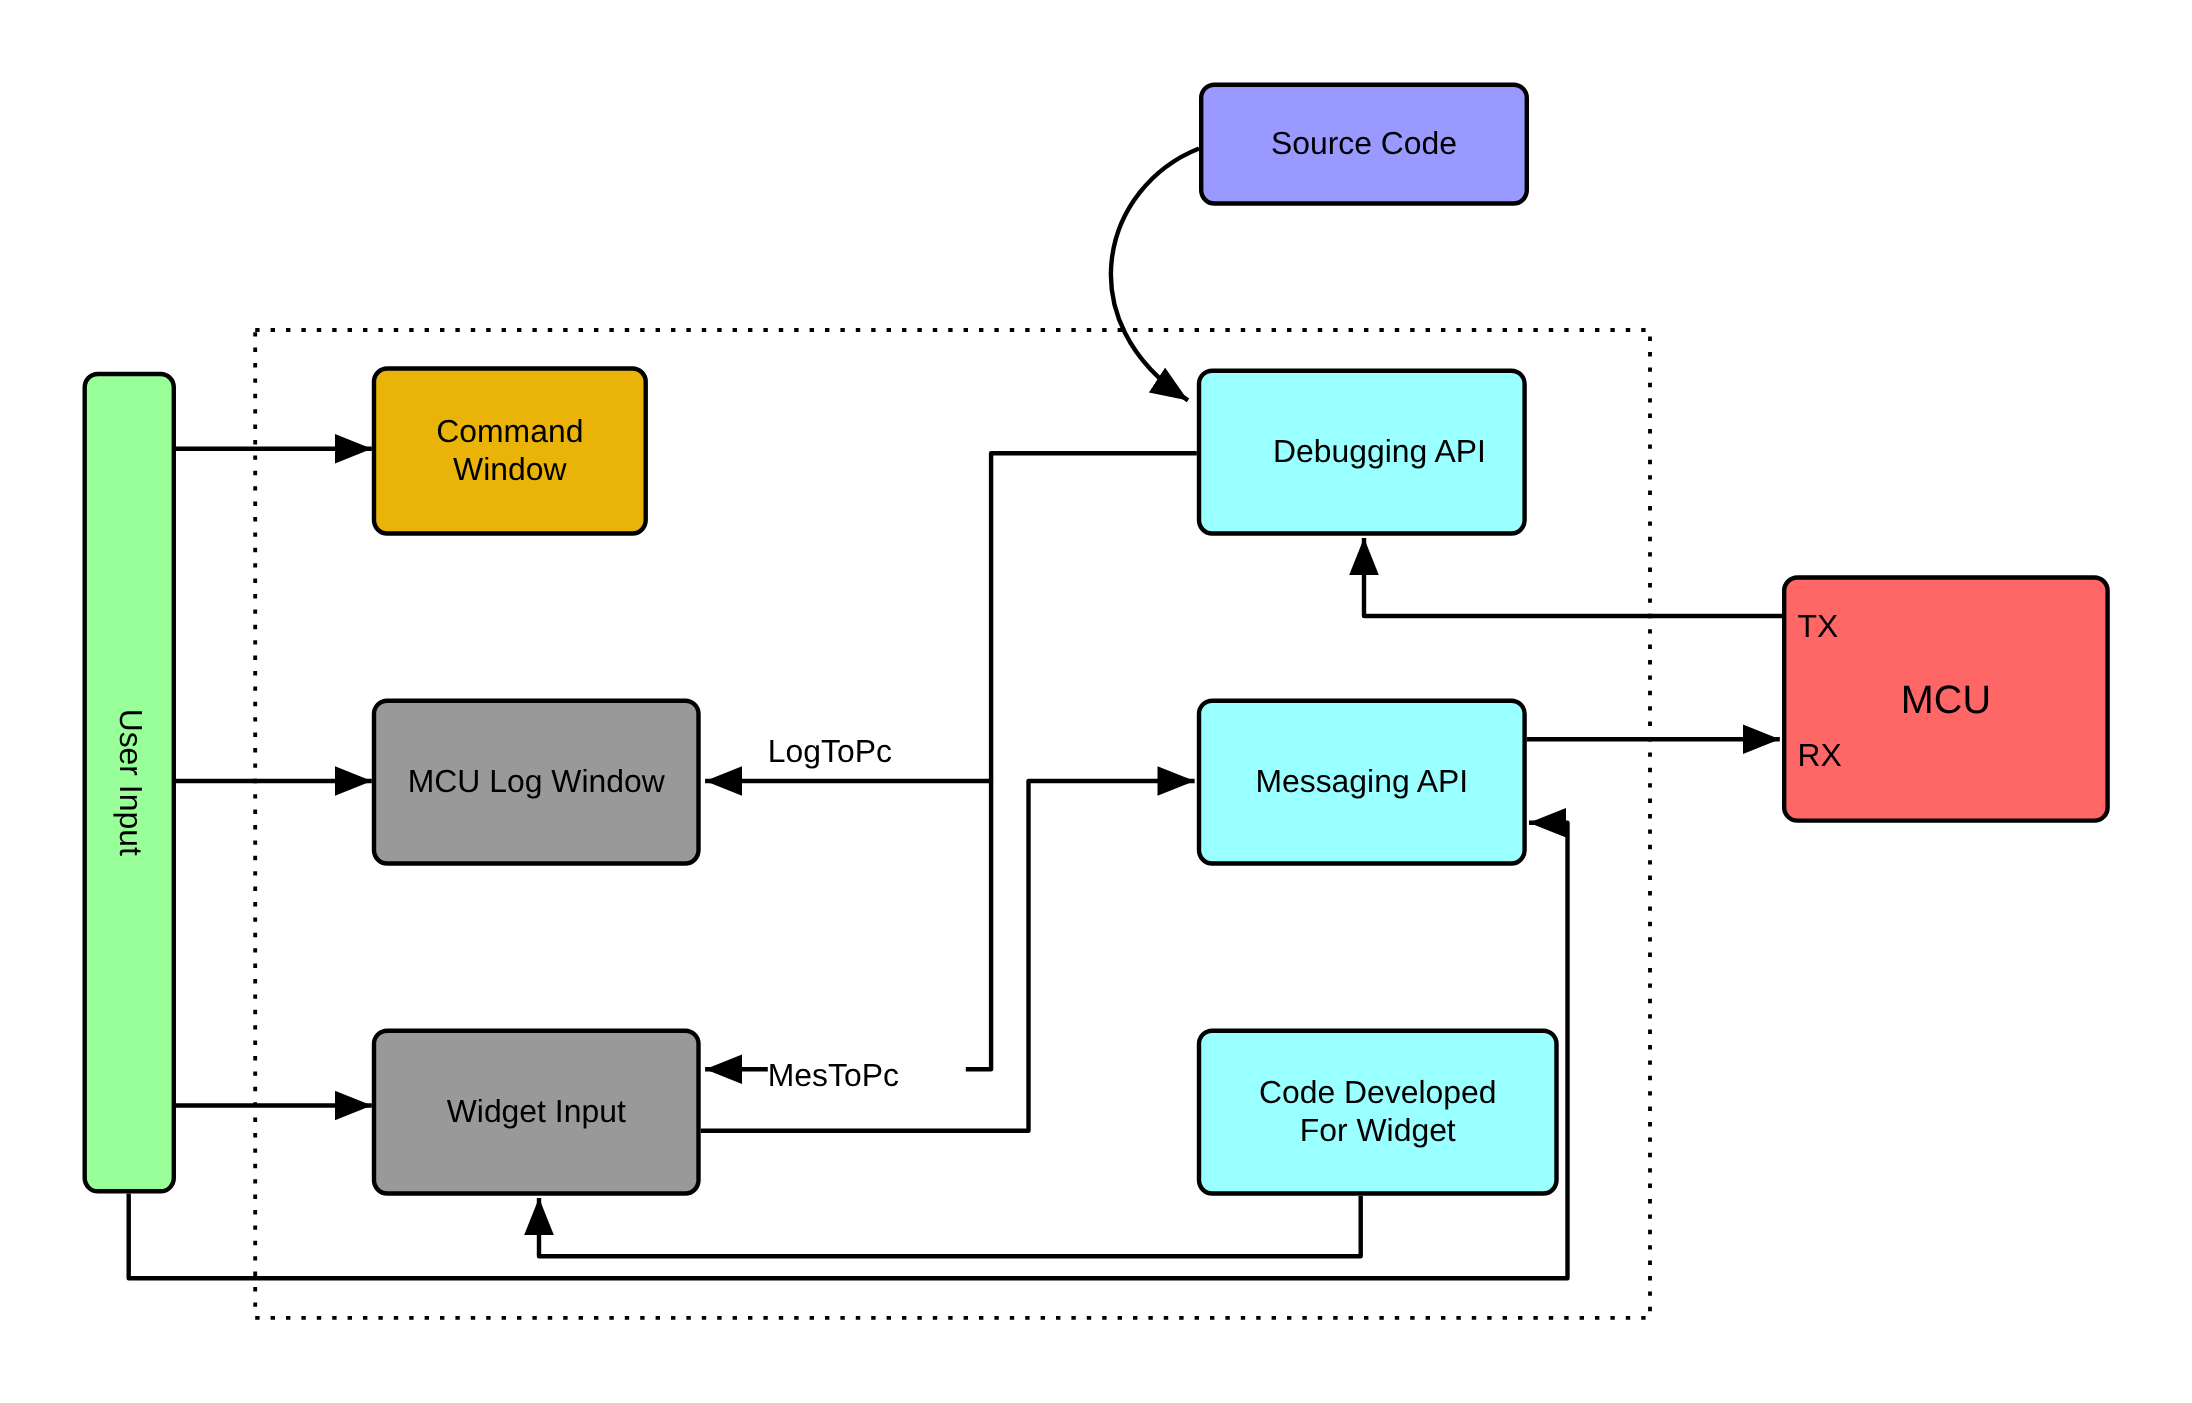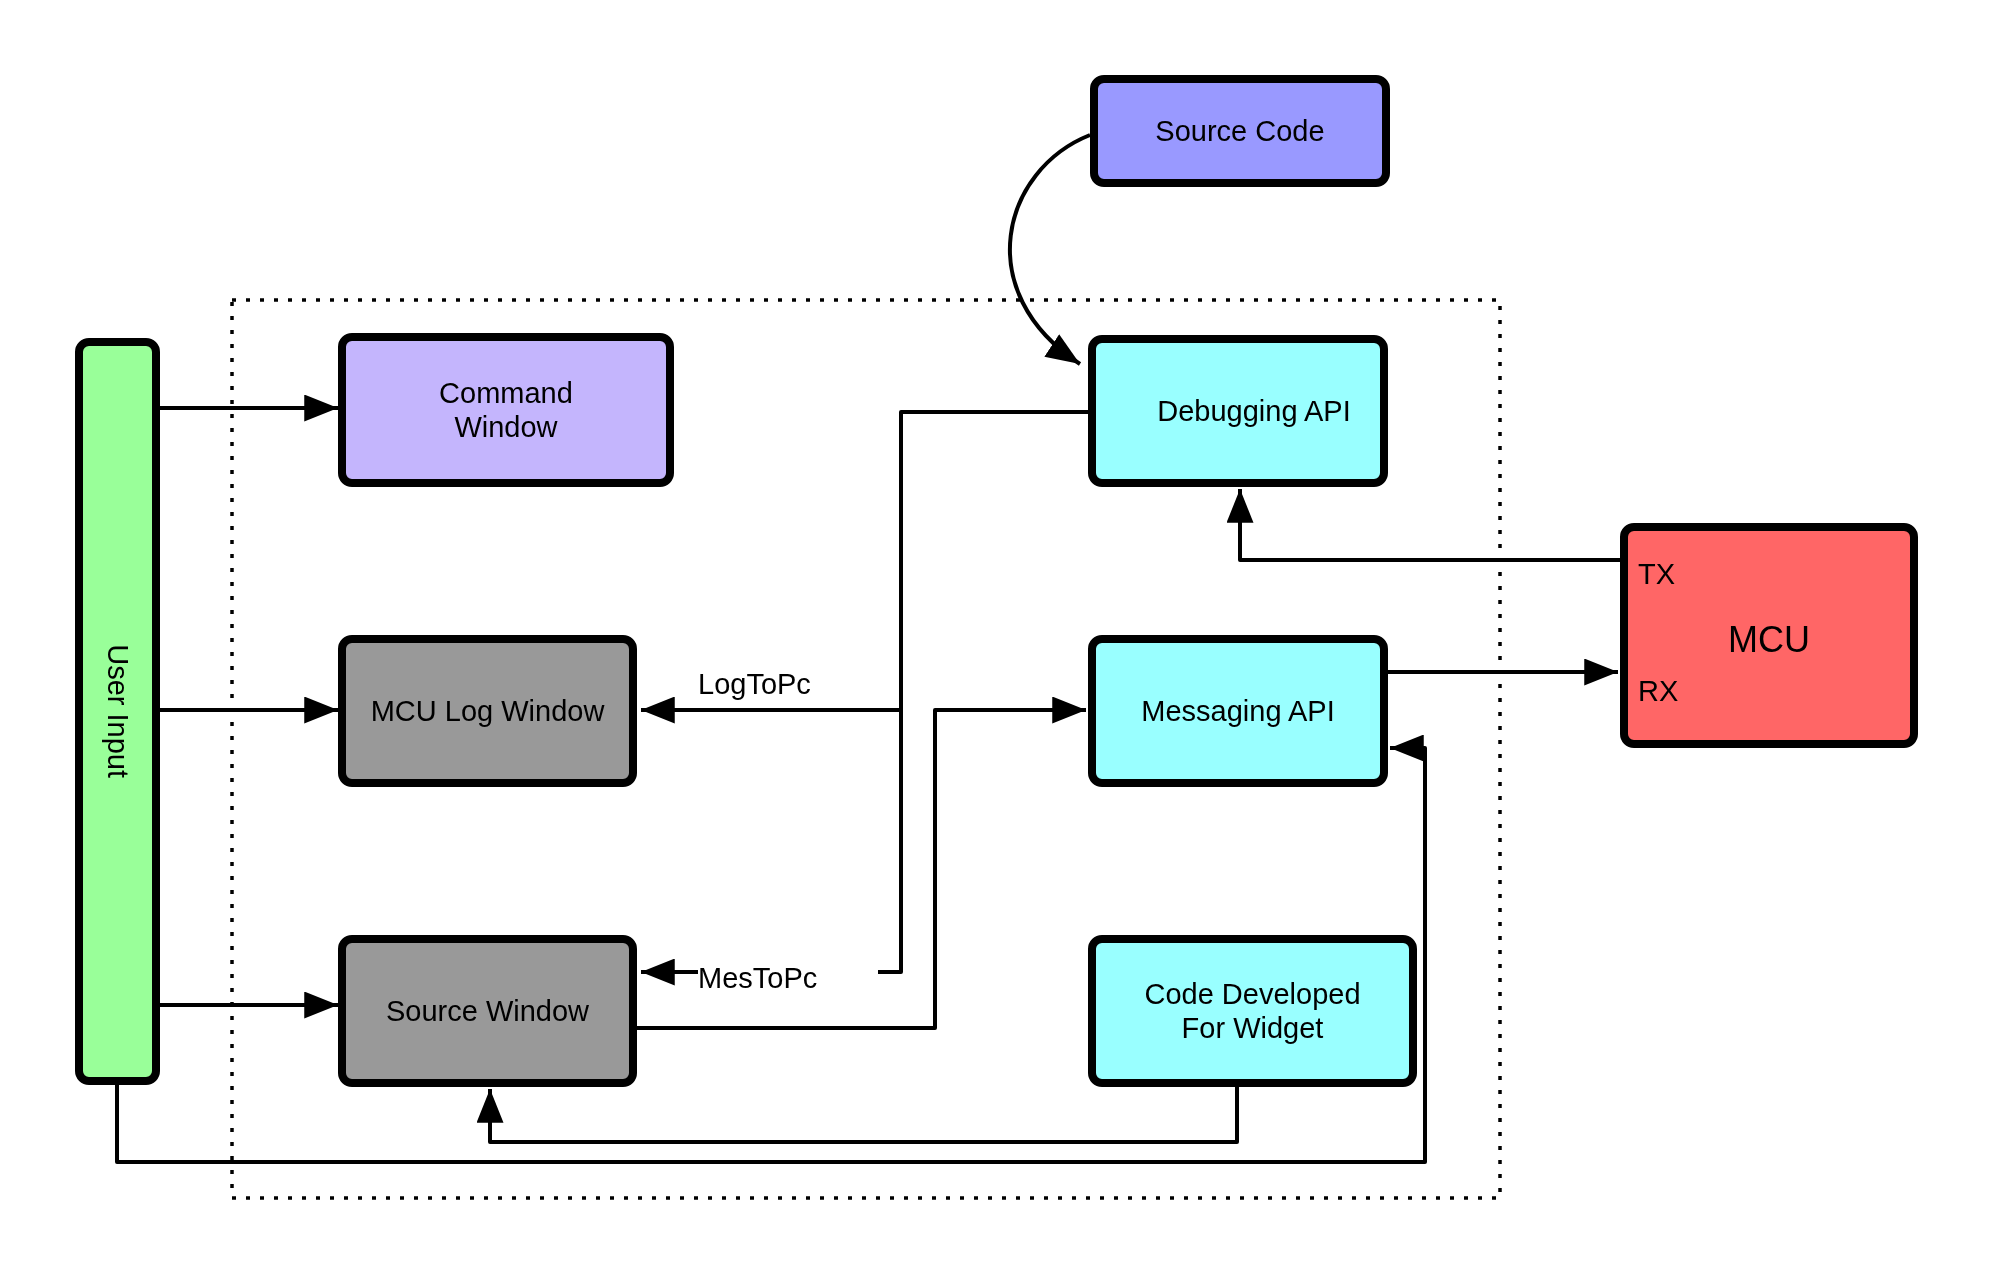--- a/index.html
+++ b/index.html
@@ -9,21 +9,21 @@
     height: 1275px;
     background: #ffffff;
     font-family: "Liberation Sans", "DejaVu Sans", sans-serif;
     color: #000000;
     overflow: hidden;
   }
   #edge-layer { position: absolute; left: 0; top: 0; }
   .node {
     position: absolute;
     box-sizing: border-box;
-    border: 8px solid #000000;
+    border: 4px solid #000000;
     border-radius: 14px;
     display: flex;
     align-items: center;
     justify-content: center;
     text-align: center;
     font-size: 29px;
     line-height: 1.18;
   }
   .node .lbl { display: block; }
   .narrow .lbl { max-width: 225px; }
@@ -77,30 +77,30 @@
       <path d="M1620,560 L1240,560 L1240,489" marker-end="url(#arrow)"></path>
       <path d="M1237,1087 L1237,1142 L490,1142 L490,1089" marker-end="url(#arrow)"></path>
       <path d="M117,1085 L117,1162 L1425,1162 L1425,748 L1390,748" marker-end="url(#arrow)"></path>
     </g>
   </svg>
 
   <div class="node" id="node-user-input" style="left: 75px; top: 338px; width: 85px; height: 747px; background-color: rgb(153, 255, 153);">
     <span class="lbl">User Input</span>
   </div>
 
-  <div class="node narrow" id="node-command-window" style="left: 338px; top: 333px; width: 336px; height: 154px; background-color: #c4b5fd;">
+  <div class="node narrow" id="node-command-window" style="left: 338px; top: 333px; width: 251px; height: 154px; background-color: #eab308;">
     <span class="lbl">Command Window</span>
   </div>
 
   <div class="node" id="node-mcu-log-window" style="left: 338px; top: 635px; width: 299px; height: 152px; background-color: rgb(153, 153, 153);">
     <span class="lbl">MCU Log Window</span>
   </div>
 
   <div class="node" id="node-widget-window" style="left: 338px; top: 935px; width: 299px; height: 152px; background-color: rgb(153, 153, 153);">
-    <span class="lbl">Source Window</span>
+    <span class="lbl">Widget Input</span>
   </div>
 
   <div class="node" id="node-source-code" style="left: 1090px; top: 75px; width: 300px; height: 112px; background-color: rgb(153, 153, 255);">
     <span class="lbl">Source Code</span>
   </div>
 
   <div class="node" id="node-debugging-api" style="left: 1088px; top: 335px; width: 300px; height: 152px; background-color: rgb(153, 255, 255); padding-left: 32px;">
     <span class="lbl">Debugging API</span>
   </div>
 

